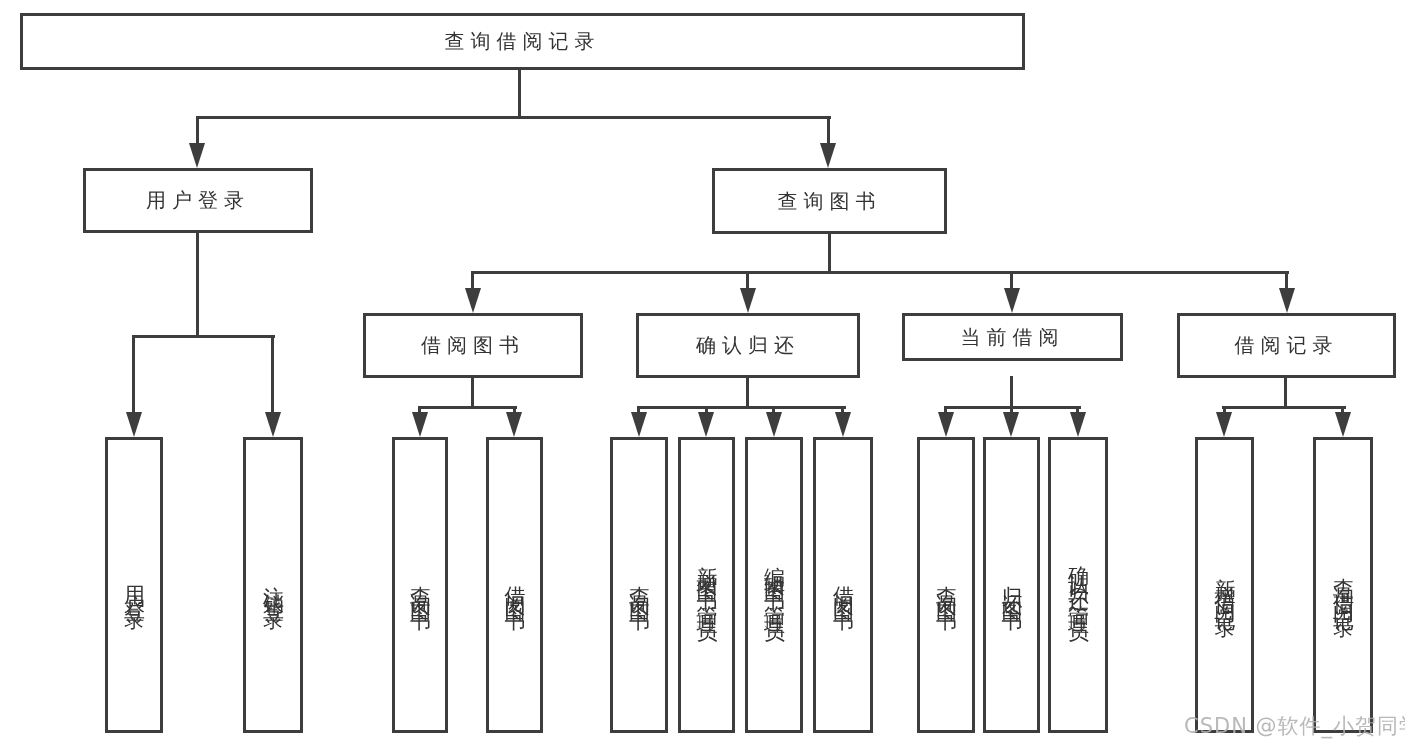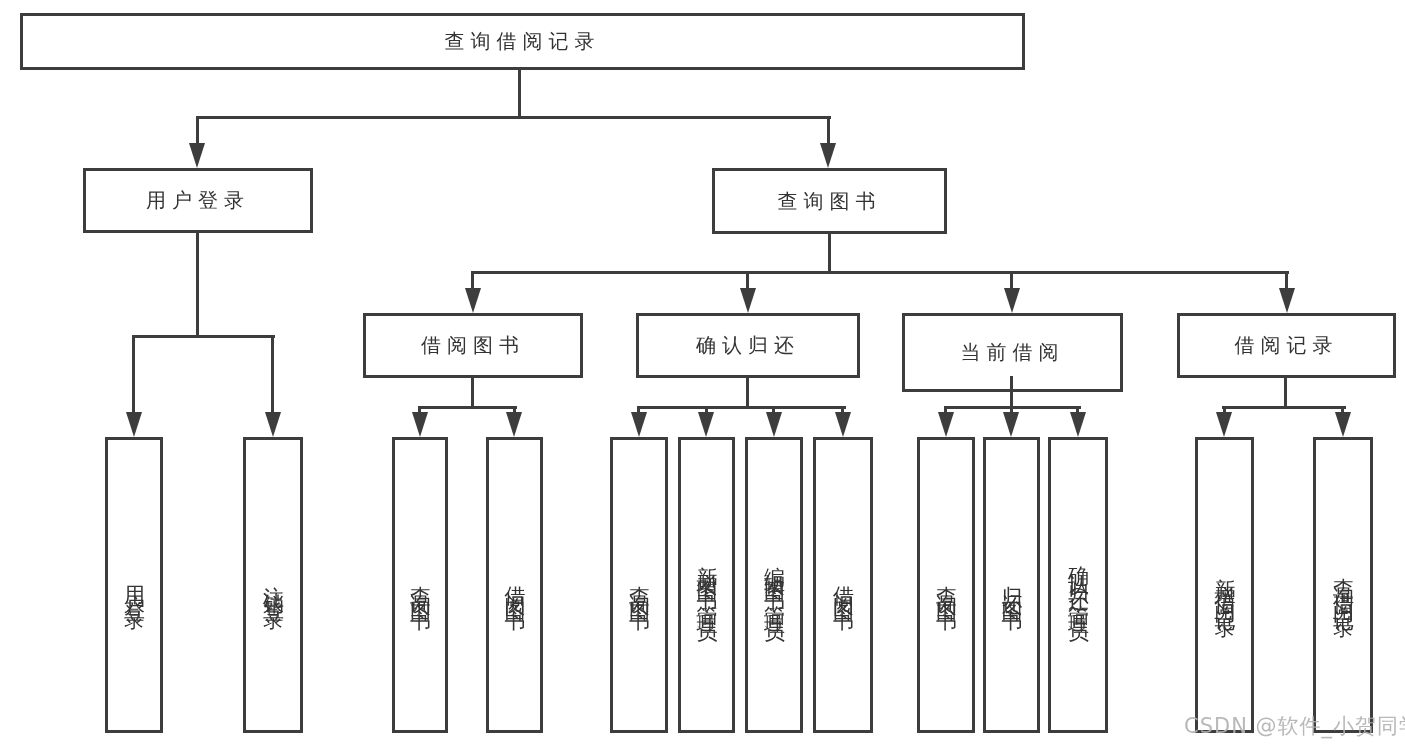--- a/index.html
+++ b/index.html
@@ -84,21 +84,21 @@
   <div class="vline" style="left:746px; top:271px; height:20px"></div>
   <div class="vline" style="left:1010px; top:271px; height:20px"></div>
   <div class="vline" style="left:1285px; top:271px; height:20px"></div>
   <div class="arrow" style="left:465px; top:288px"></div>
   <div class="arrow" style="left:740px; top:288px"></div>
   <div class="arrow" style="left:1004px; top:288px"></div>
   <div class="arrow" style="left:1279px; top:288px"></div>
 
   <div class="box" style="left:363px; top:313px; width:220px; height:65px">借阅图书</div>
   <div class="box" style="left:636px; top:313px; width:224px; height:65px">确认归还</div>
-  <div class="box" style="left:902px; top:313px; width:221px; height:79px">当前借阅</div>
+  <div class="box" style="left:902px; top:313px; width:221px; height:48px">当前借阅</div>
   <div class="box" style="left:1177px; top:313px; width:219px; height:65px">借阅记录</div>
 
   <div class="vline" style="left:471px; top:376px; height:33px"></div>
   <div class="hline" style="left:418px; top:406px; width:99px"></div>
   <div class="vline" style="left:418px; top:406px; height:10px"></div>
   <div class="vline" style="left:513px; top:406px; height:10px"></div>
   <div class="arrow" style="left:412px; top:412px"></div>
   <div class="arrow" style="left:506px; top:412px"></div>
 
   <div class="vline" style="left:746px; top:376px; height:33px"></div>

